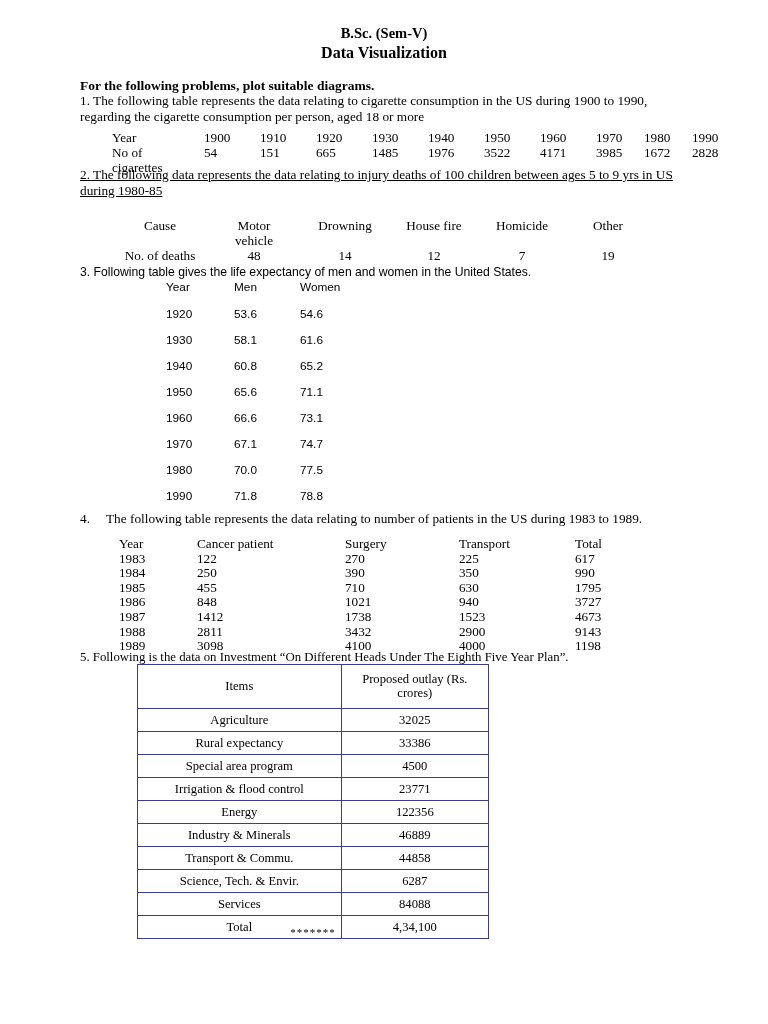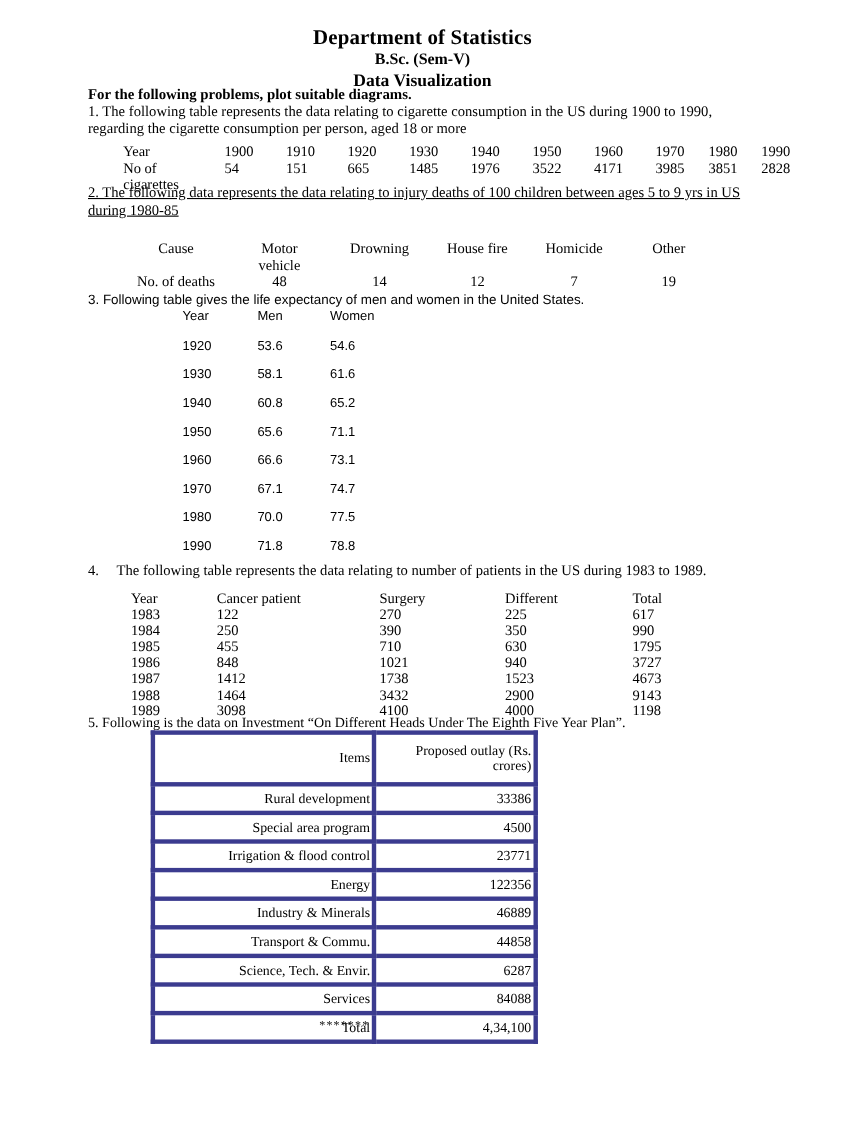--- a/index.html
+++ b/index.html
@@ -132,22 +132,22 @@
   #tbl-investment {
     position: absolute;
     left: 137px;
     top: 664px;
     width: 352px;
     border-collapse: collapse;
     font-family: "Liberation Serif", serif;
     font-size: 12.6px;
   }
   #tbl-investment td {
-    border: 4px solid #84cc16;
-    text-align: right;
+    border: 1px solid #84cc16;
+    text-align: center;
     padding: 3px 2px;
     line-height: 14px;
     height: 16px;
   }
   #tbl-investment td.col-item { width: 204px; }
   #tbl-investment td.col-outlay { width: 146px; }
   #tbl-investment tr.head td { padding: 7px 2px 8px; line-height: 14px; }
 
   .stars {
     position: absolute;
@@ -159,21 +159,20 @@
     font-size: 11px;
     letter-spacing: 1px;
   }
 </style>
 </head>
 <body>
 
 <div class="page">
 
   <div class="title-block">
-    <div class="t1">Department of Statistics</div>
     <div class="t2">B.Sc. (Sem-V)</div>
     <div class="t3">Data Visualization</div>
   </div>
 
   <div class="instr">For the following problems, plot suitable diagrams.</div>
 
   <div class="q" style="left:80px; top:93px; width:620px;">1. The following table represents the data relating to cigarette consumption in the US during 1900 to
     1990, regarding the cigarette consumption per person, aged 18 or more</div>
 
   <table class="plain-table" id="tbl-cigarettes">
@@ -195,21 +194,21 @@
       <td class="lbl">No of
 cigarettes</td>
       <td class="val">54</td>
       <td class="val">151</td>
       <td class="val">665</td>
       <td class="val">1485</td>
       <td class="val">1976</td>
       <td class="val">3522</td>
       <td class="val">4171</td>
       <td class="val narrow">3985</td>
-      <td class="val narrow">3851</td>
+      <td class="val narrow">1672</td>
       <td class="val narrow">2828</td>
     </tr>
   </tbody>
     </table>
 
   <div class="q" style="left:80px; top:167px; width:625px;text-decoration:underline;">2. The following data represents the data relating to injury deaths of 100 children between ages 5 to 9 yrs in
 US during
     1980-85</div>
 
   <table class="plain-table" id="tbl-injury">
@@ -288,21 +287,21 @@
 
   <div class="q" style="left:80px; top:511px;">4.</div>
   <div class="q" style="left:106px; top:511px; width:600px;">The following table represents the data relating to number of patients in the US during 1983 to 1989.</div>
 
   <table class="plain-table" id="tbl-patients">
     <tbody>
         <tr>
       <td class="c-year">Year</td>
       <td class="c-cancer">Cancer patient</td>
       <td class="c-surg">Surgery</td>
-      <td class="c-orth">Different</td>
+      <td class="c-orth">Transport</td>
       <td class="c-total">Total</td>
     </tr>
     <tr>
       <td class="c-year">1983</td>
       <td class="c-cancer">122</td>
       <td class="c-surg">270</td>
       <td class="c-orth">225</td>
       <td class="c-total">617</td>
     </tr>
     <tr>
@@ -328,21 +327,21 @@
     </tr>
     <tr>
       <td class="c-year">1987</td>
       <td class="c-cancer">1412</td>
       <td class="c-surg">1738</td>
       <td class="c-orth">1523</td>
       <td class="c-total">4673</td>
     </tr>
     <tr>
       <td class="c-year">1988</td>
-      <td class="c-cancer">1464</td>
+      <td class="c-cancer">2811</td>
       <td class="c-surg">3432</td>
       <td class="c-orth">2900</td>
       <td class="c-total">9143</td>
     </tr>
     <tr>
       <td class="c-year">1989</td>
       <td class="c-cancer">3098</td>
       <td class="c-surg">4100</td>
       <td class="c-orth">4000</td>
       <td class="c-total">1198</td>
@@ -353,21 +352,25 @@
   <div class="q" style="left:80px; top:650px; width:640px; font-size:12.8px;">5. Following is the data on Investment “On Different Heads Under The Eighth Five Year Plan”.</div>
 
   <table id="tbl-investment">
     <tbody>
         <tr class="head">
       <td class="col-item" style="border-color: rgb(59, 59, 143);">Items</td>
       <td class="col-outlay" style="border-color: rgb(59, 59, 143);">Proposed outlay
 (Rs. crores)</td>
     </tr>
     <tr>
-      <td class="col-item" style="border-color: rgb(59, 59, 143);">Rural development</td>
+      <td class="col-item" style="border-color: rgb(59, 59, 143);">Agriculture</td>
+      <td class="col-outlay" style="border-color: rgb(59, 59, 143);">32025</td>
+    </tr>
+    <tr>
+      <td class="col-item" style="border-color: rgb(59, 59, 143);">Rural expectancy</td>
       <td class="col-outlay" style="border-color: rgb(59, 59, 143);">33386</td>
     </tr>
     <tr>
       <td class="col-item" style="border-color: rgb(59, 59, 143);">Special area program</td>
       <td class="col-outlay" style="border-color: rgb(59, 59, 143);">4500</td>
     </tr>
     <tr>
       <td class="col-item" style="border-color: rgb(59, 59, 143);">Irrigation &amp; flood control</td>
       <td class="col-outlay" style="border-color: rgb(59, 59, 143);">23771</td>
     </tr>

